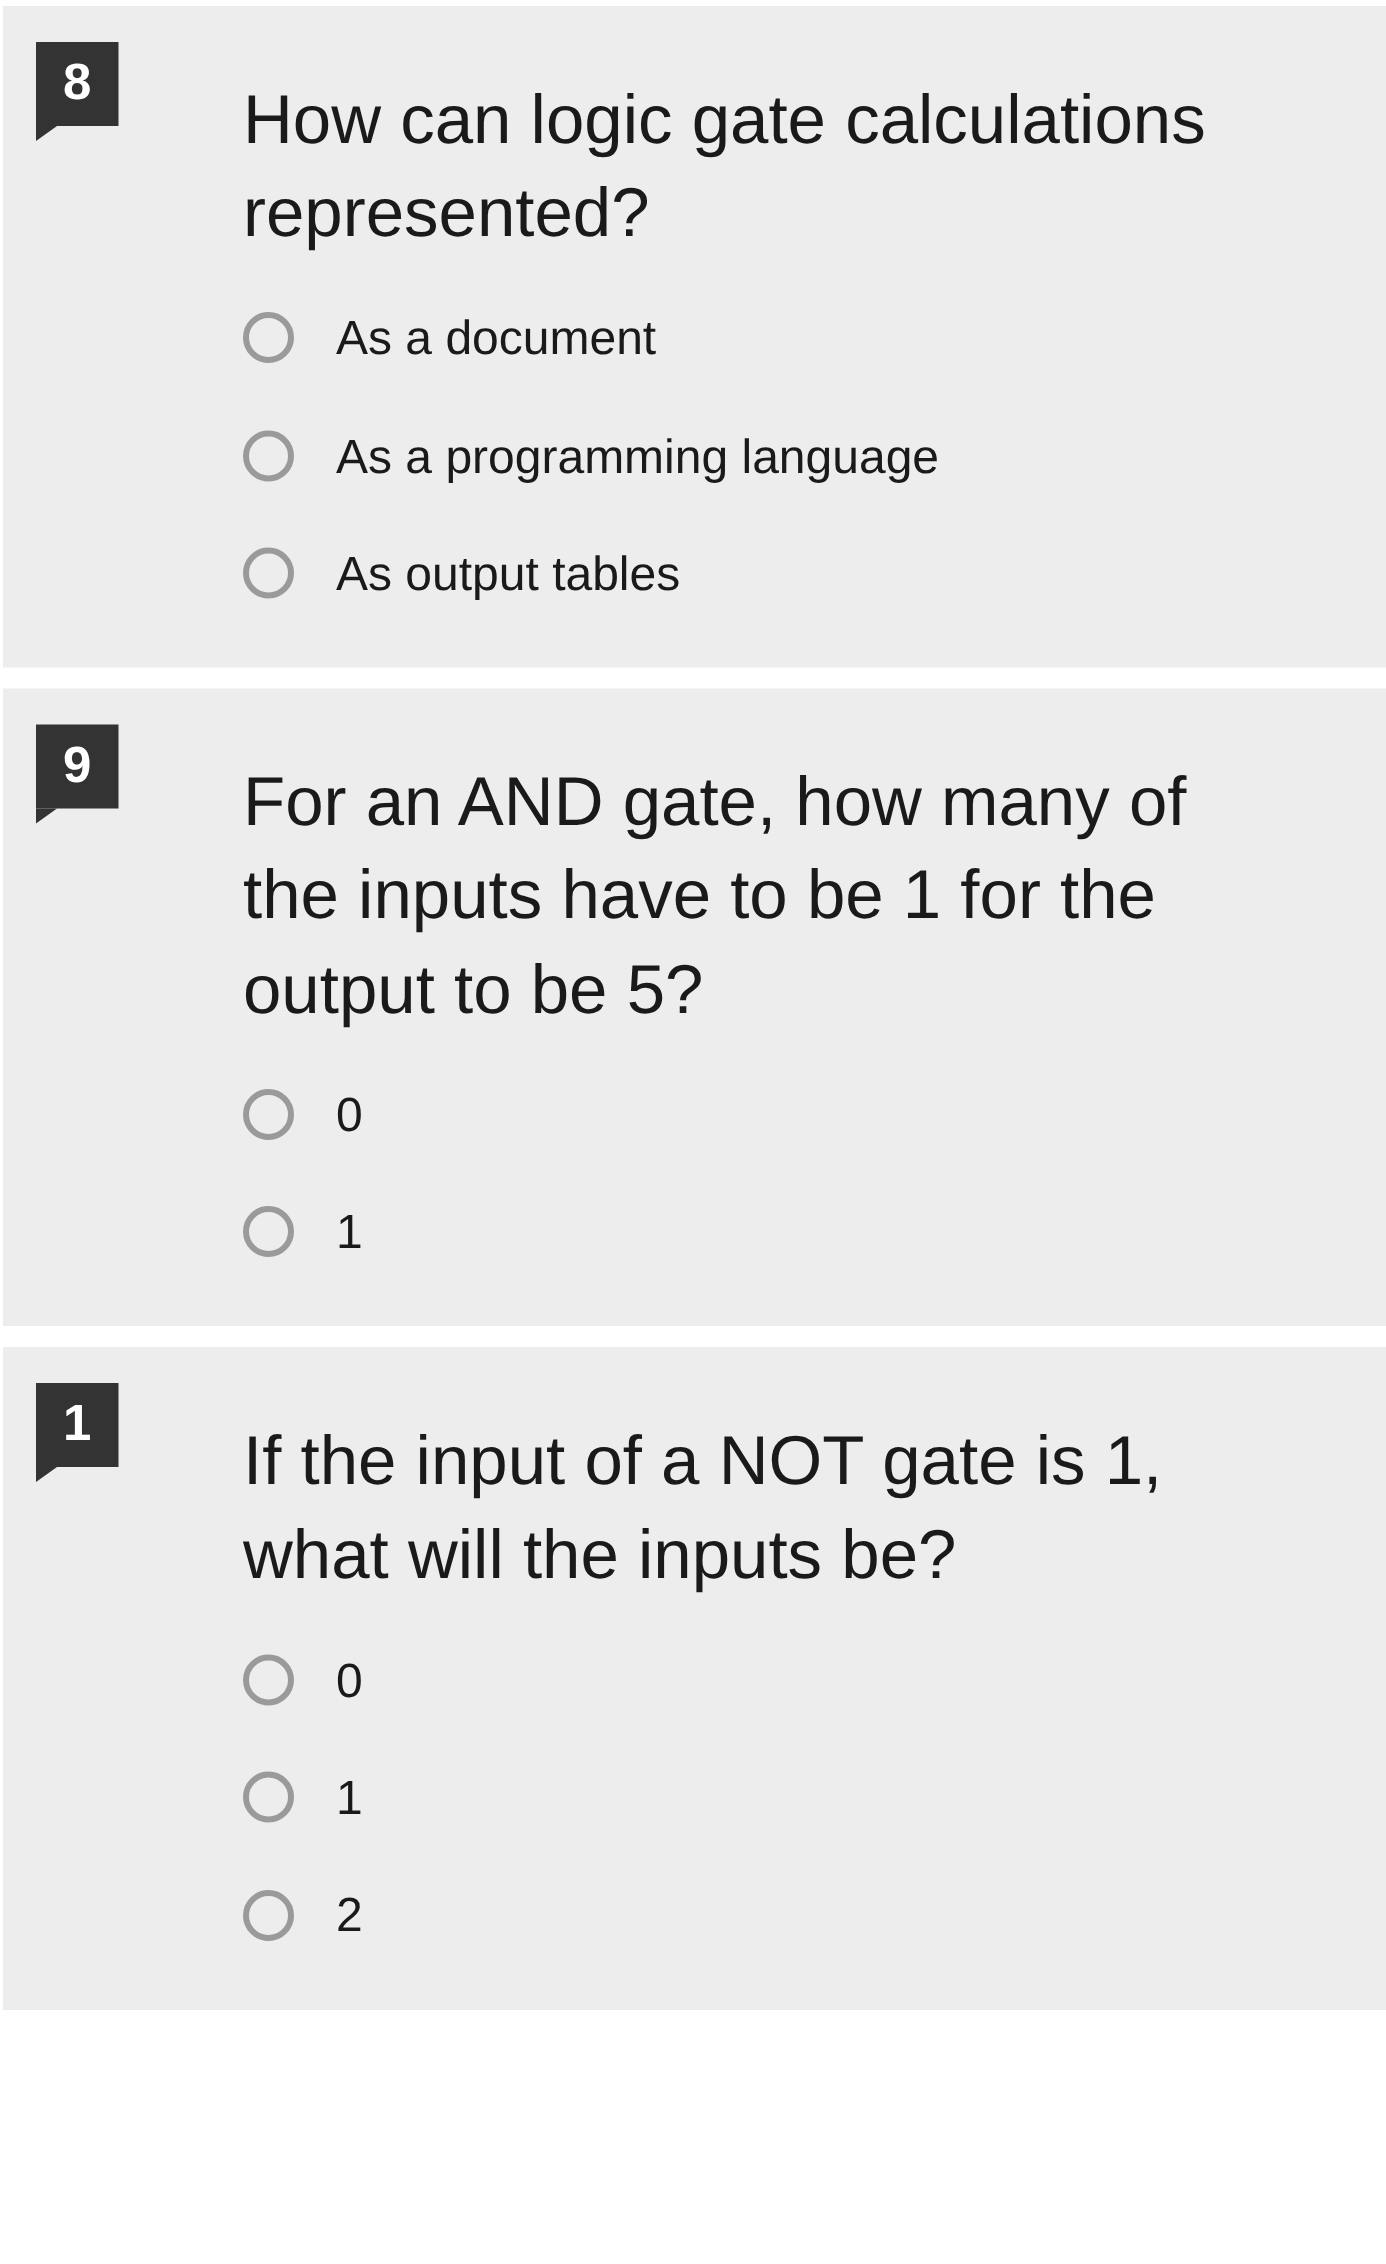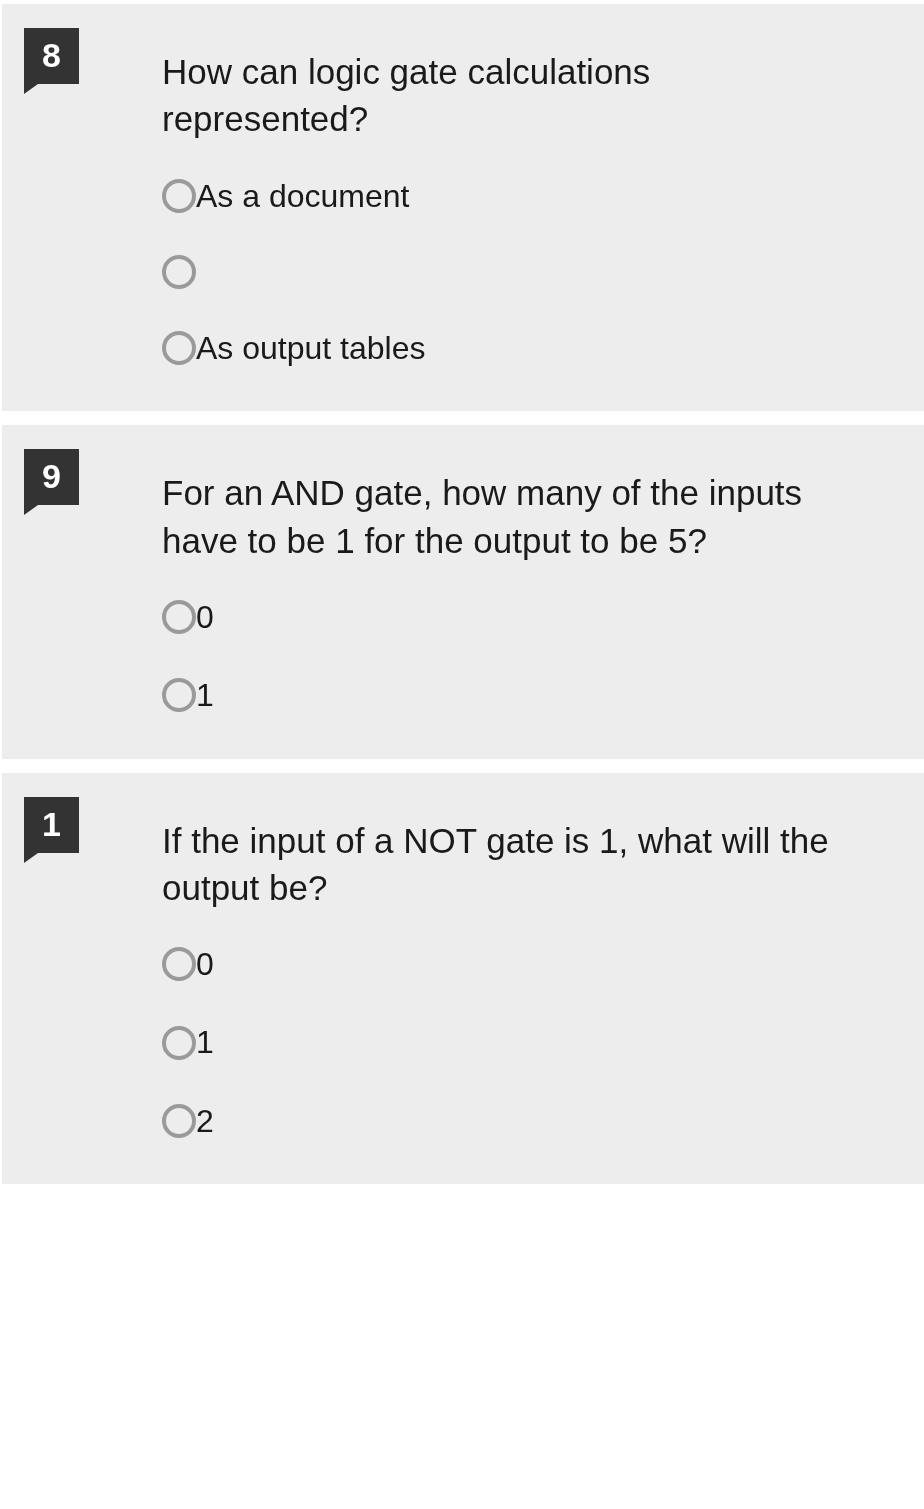--- a/index.html
+++ b/index.html
@@ -1,41 +1,42 @@
 <!DOCTYPE html>
 <html><head>
 <meta charset="utf-8">
 <style>
   html,body{margin:0;padding:0;background:#fff;font-family:Arial,Helvetica,sans-serif;color:#1a1a1a;}
   .page{width:924px;}
   .question-block{position:relative;background:#ededed;margin:0 0 14px 0;padding:44px 60px 44px 160px;border-left:2px solid #fff;}
   .question-block:first-child{margin-top:4px;}
   .badge{position:absolute;left:22px;top:24px;background:#333333;color:#fff;font-weight:bold;font-size:34px;padding:10px 18px 12px 18px;line-height:1;}
   .badge::after{content:"";position:absolute;left:0;bottom:-10px;width:0;height:0;border-top:10px solid #333333;border-right:14px solid transparent;}
-  .question-text{font-size:35px;line-height:1.35;margin:0 0 30px 0;font-weight:400;}
+  .question-text{font-size:46px;line-height:1.35;margin:0 0 30px 0;font-weight:400;}
   .options{display:flex;flex-direction:column;gap:40px;margin-top:34px;}
-  .option{display:flex;align-items:center;cursor:pointer;}
+  .option{display:flex;align-items:center;gap:28px;cursor:pointer;}
   .radio{width:34px;height:34px;border:4px solid #9a9a9a;border-radius:50%;flex:0 0 auto;box-sizing:border-box;background:#ededed;}
   .option-label{font-size:32px;line-height:1.2;}
 </style>
 </head>
 <body>
 
 <div class="page">
 
   <div class="question-block">
     <div class="badge">8</div>
     <div class="question-text">How can logic gate calculations represented?</div>
     <div class="options">
       <div class="option">
         <span class="radio"></span>
         <span class="option-label">As a document</span>
       </div>
       <div class="option">
         <span class="radio"></span>
+        <span class="option-label">As a programming language</span>
       </div>
       <div class="option">
         <span class="radio"></span>
         <span class="option-label">As output tables</span>
       </div>
     </div>
   </div>
 
   <div class="question-block">
     <div class="badge">9</div>
@@ -47,21 +48,21 @@
       </div>
       <div class="option">
         <span class="radio"></span>
         <span class="option-label">1</span>
       </div>
     </div>
   </div>
 
   <div class="question-block">
     <div class="badge">1</div>
-    <div class="question-text">If the input of a NOT gate is 1, what will the output be?</div>
+    <div class="question-text">If the input of a NOT gate is 1, what will the inputs be?</div>
     <div class="options">
       <div class="option">
         <span class="radio"></span>
         <span class="option-label">0</span>
       </div>
       <div class="option">
         <span class="radio"></span>
         <span class="option-label">1</span>
       </div>
       <div class="option">

